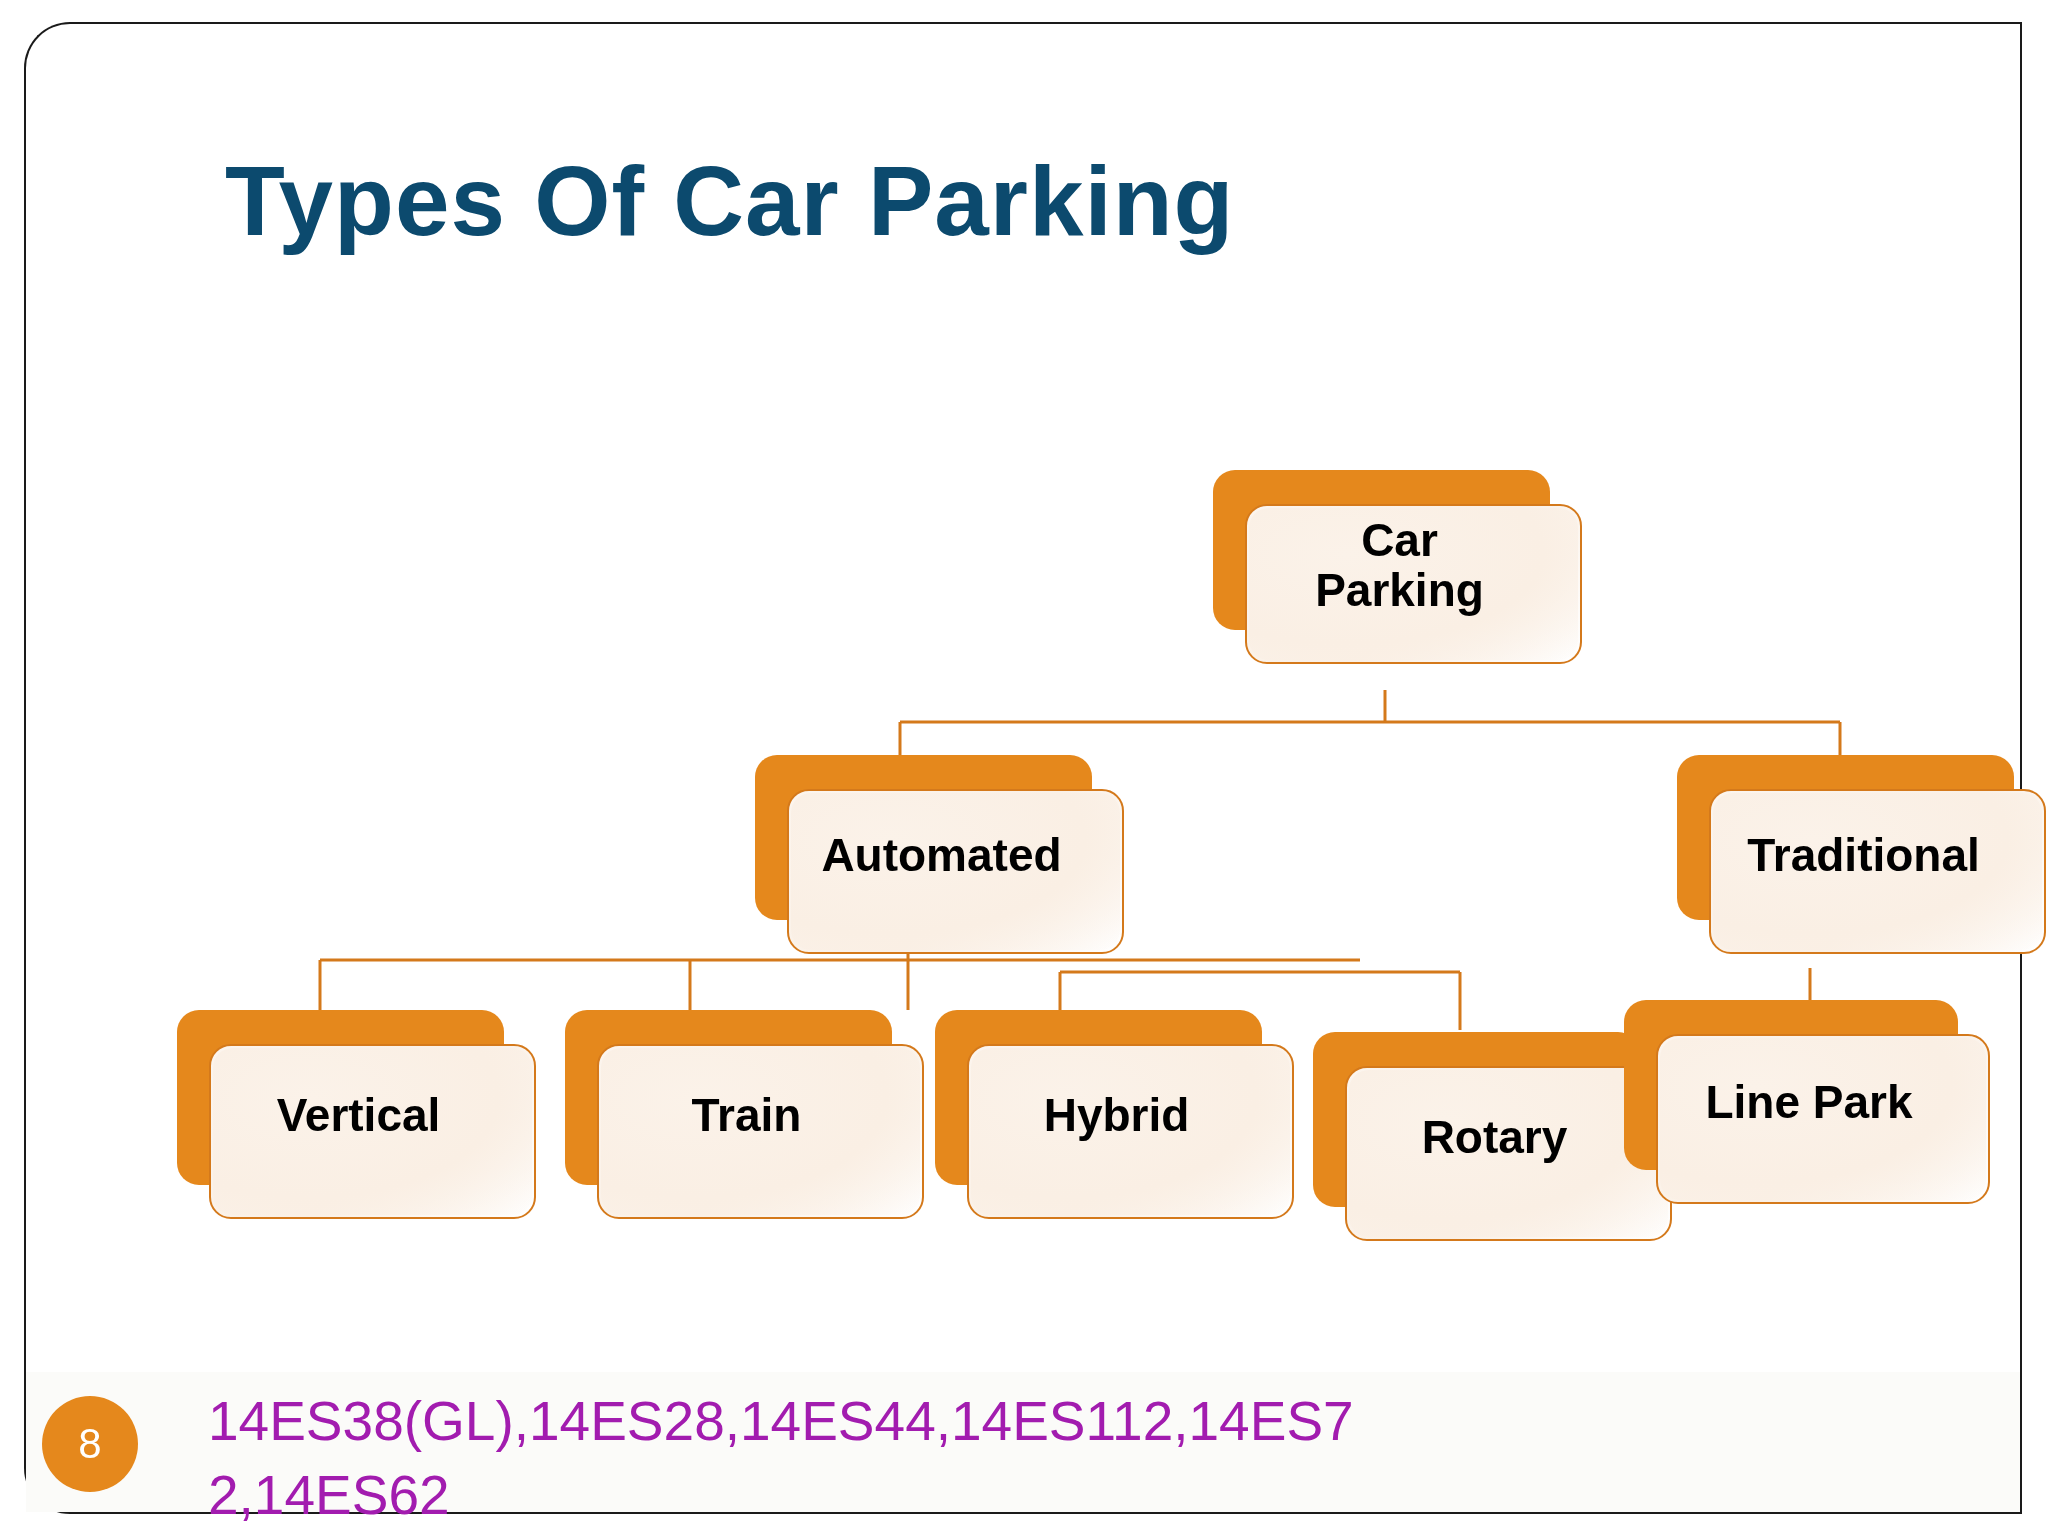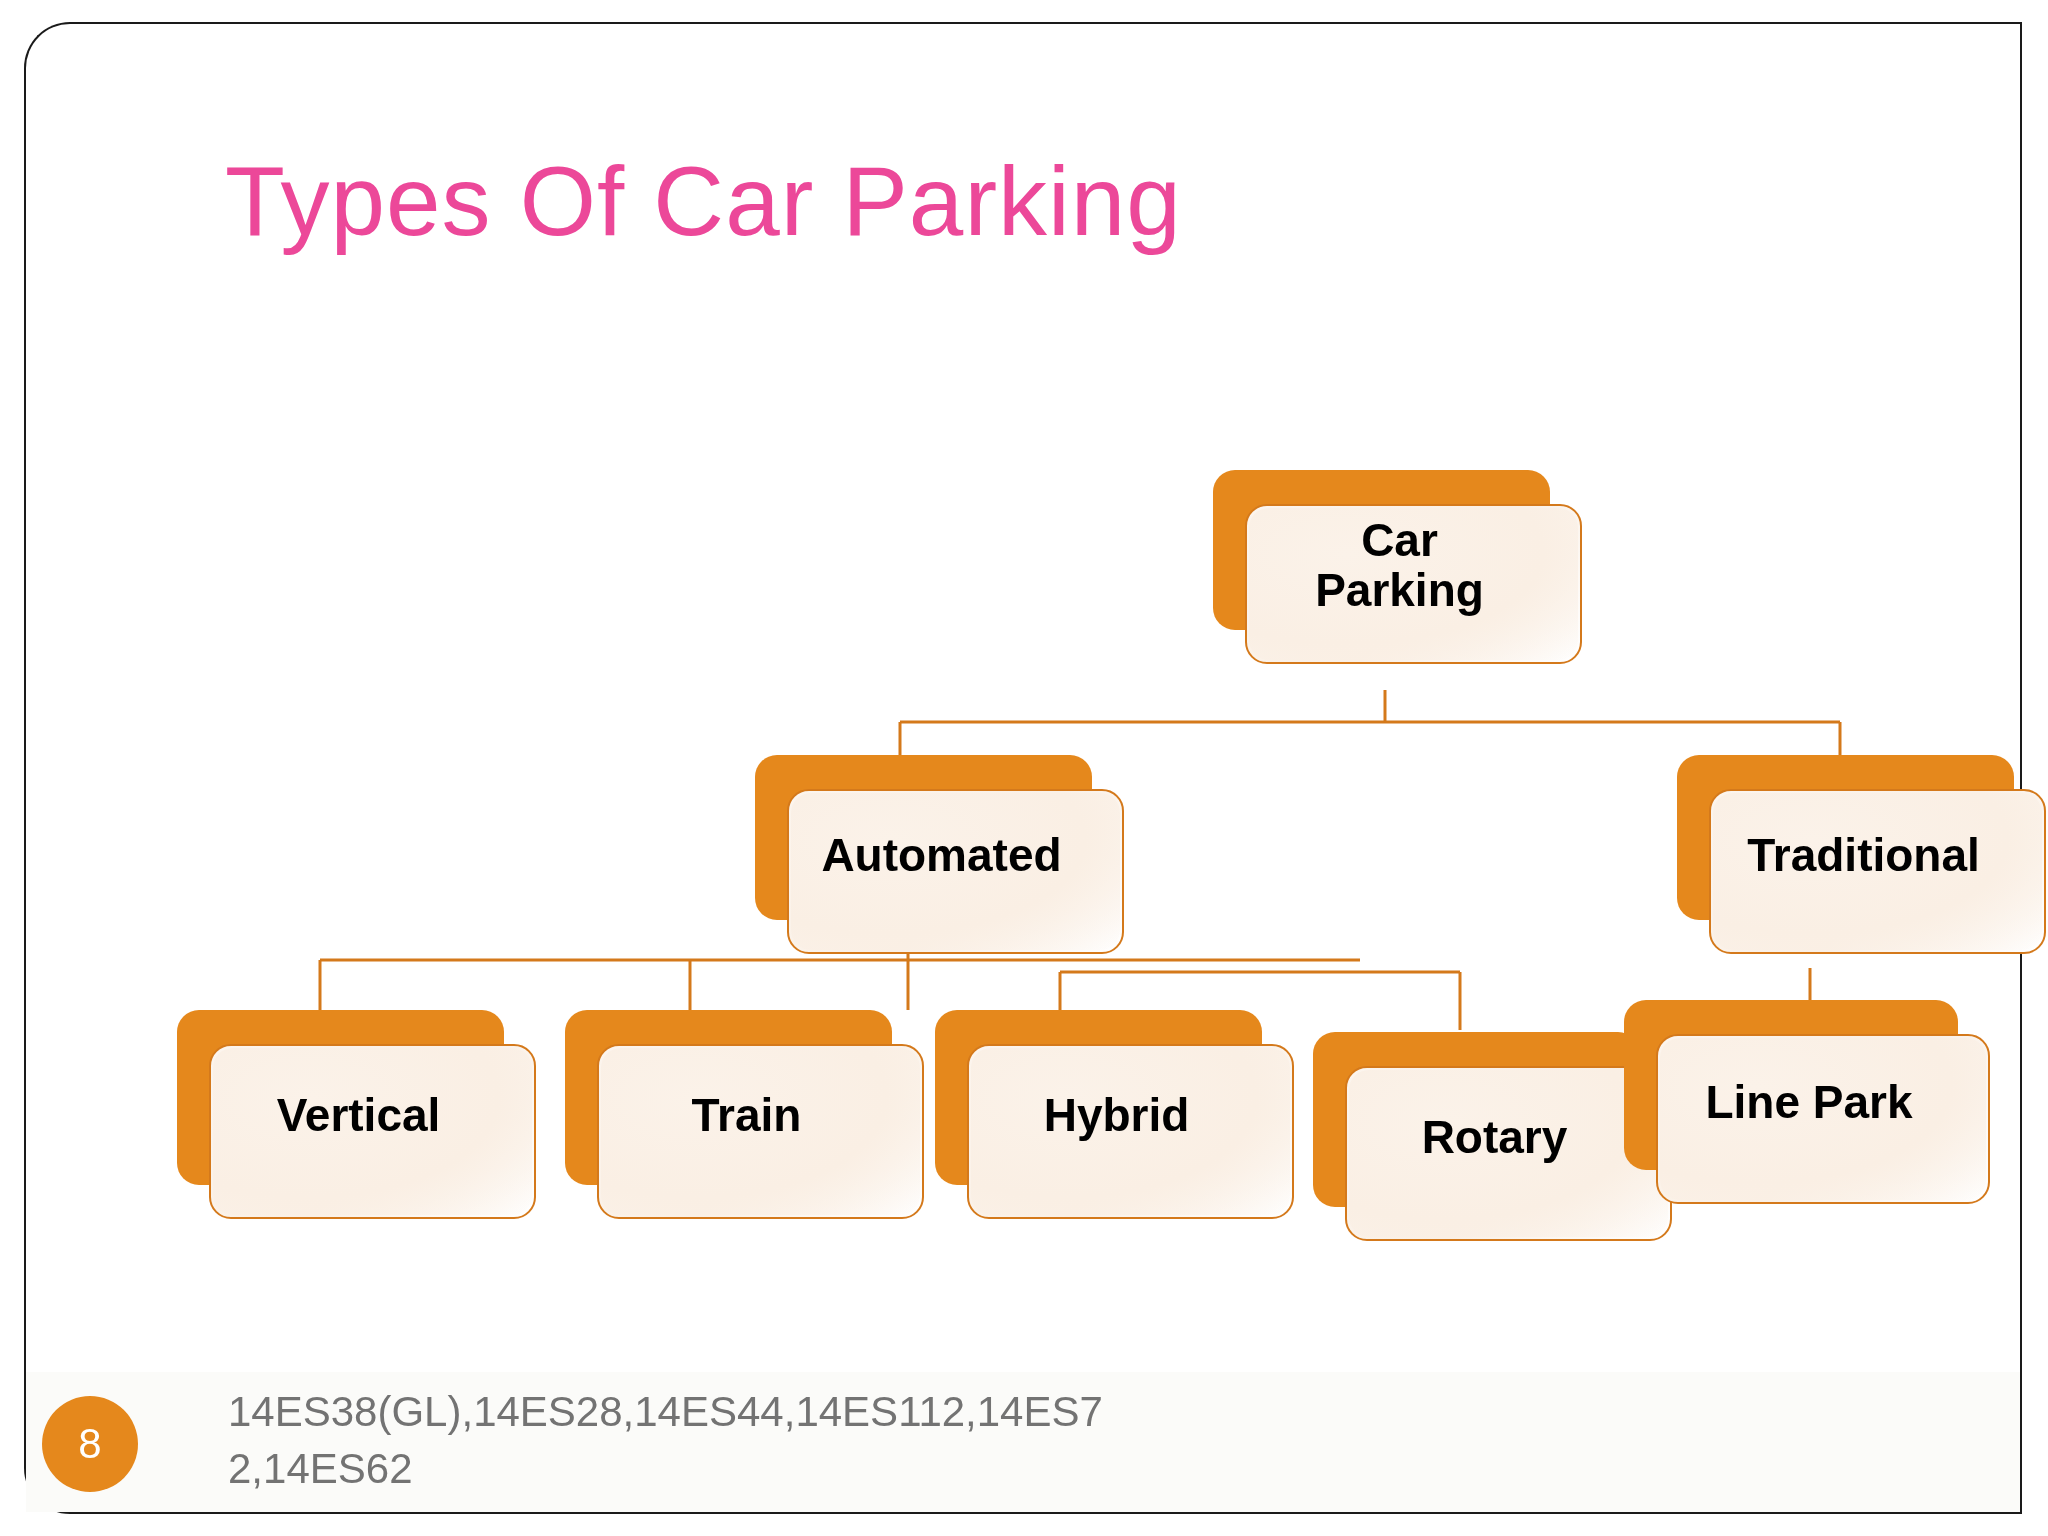--- a/index.html
+++ b/index.html
@@ -42,22 +42,22 @@
     height: 1492px;
     background: #1a1a1a;
   }
 
   
   #title {
     position: absolute;
     left: 225px;
     top: 150px;
     font-size: 98px;
-    font-weight: normal;
-    color: #ec4899;
+    font-weight: bold;
+    color: #0c4a6e;
     letter-spacing: 1px;
     white-space: nowrap;
     line-height: 1.05;
   }
 
   
   #diagram {
     position: absolute;
     left: 0;
     top: 0;
@@ -147,25 +147,25 @@
     justify-content: center;
   }
   #page-number {
     color: #ffffff;
     font-size: 42px;
     font-weight: normal;
     line-height: 1;
   }
   #footer-text {
     position: absolute;
-    left: 228px;
+    left: 208px;
     top: 1384px;
     width: 1100px;
-    font-size: 42px;
-    color: #737373;
+    font-size: 55px;
+    color: #a21caf;
     line-height: 1.35;
     white-space: pre-line;
   }
 </style>
 </head>
 <body>
 
 <div id="slide">
 
   <div id="slide-border"></div>

